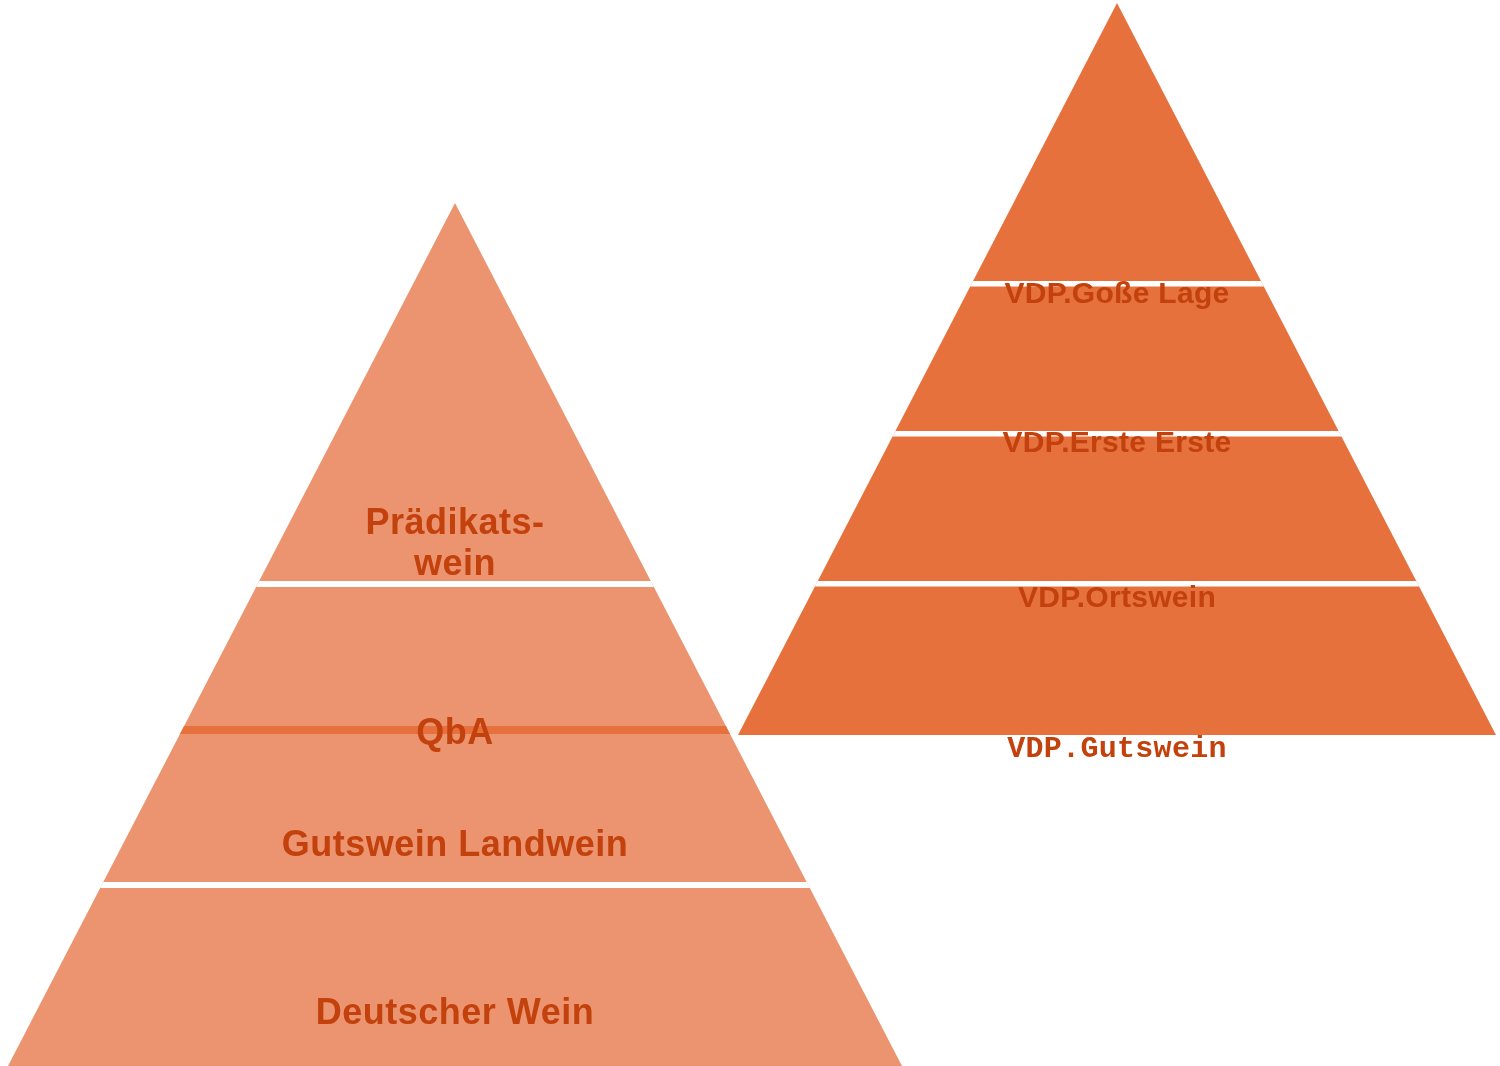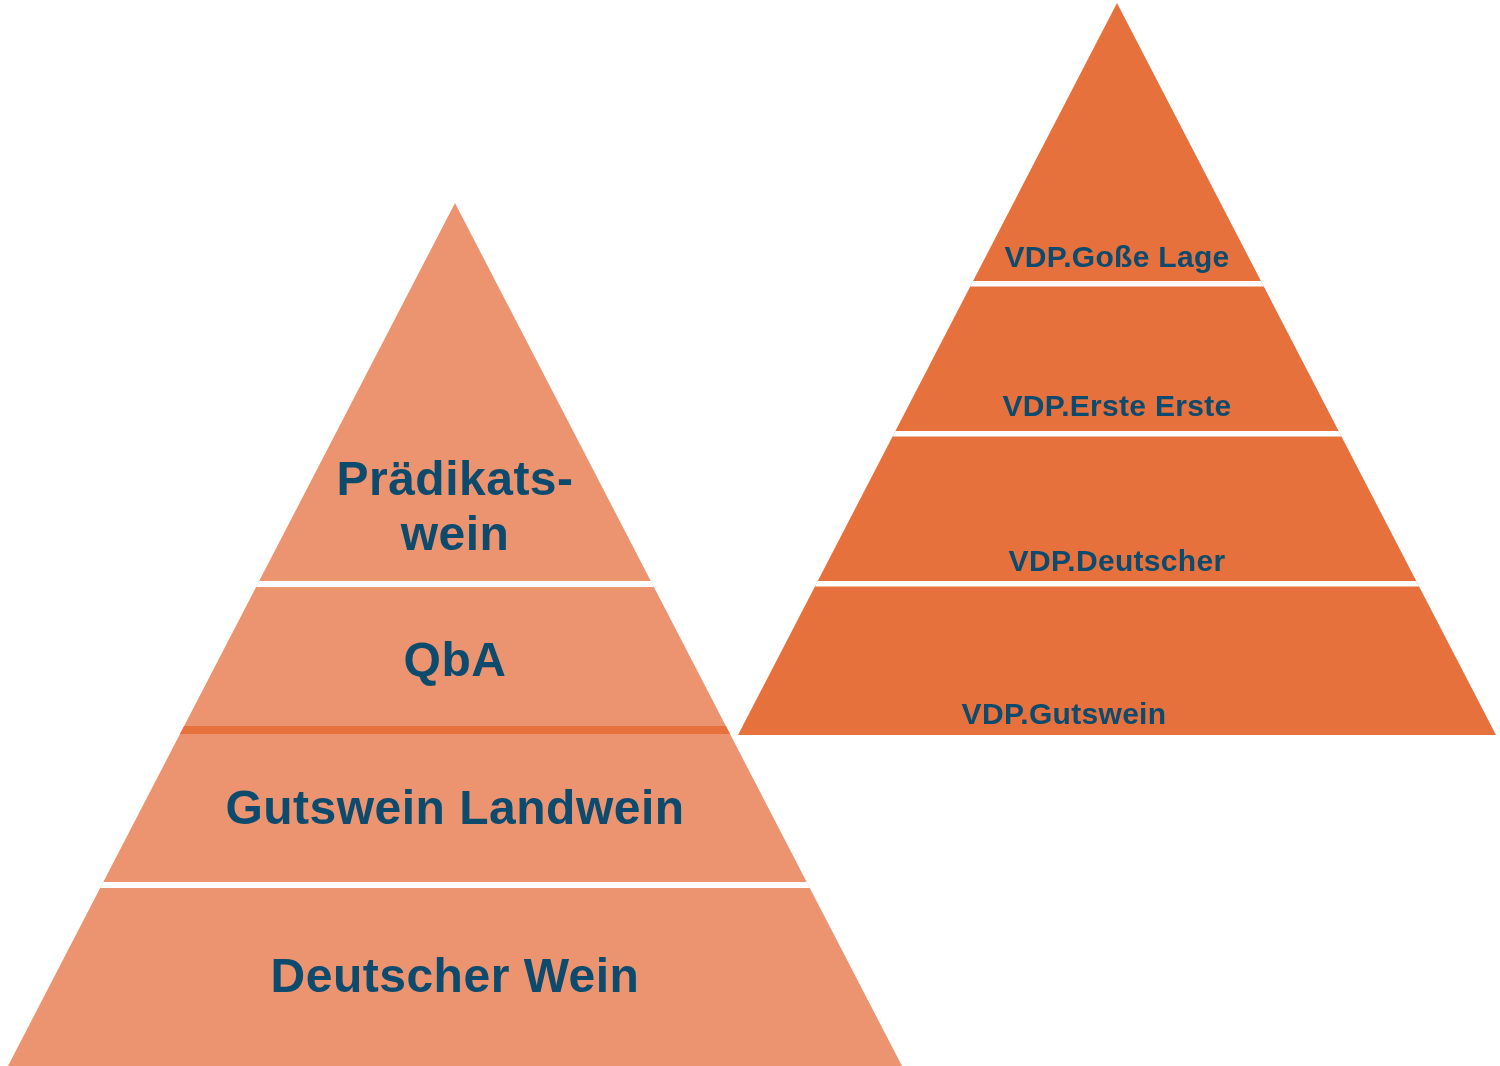--- a/index.html
+++ b/index.html
@@ -17,45 +17,46 @@
   }
   .canvas svg {
     position: absolute;
     left: 0;
     top: 0;
     display: block;
   }
   .lbl {
     position: absolute;
     transform: translate(-50%, -50%);
-    color: #0c4a6e;
+    color: #c2410c;
     font-weight: 700;
     text-align: center;
     white-space: pre-line;
     user-select: none;
+    margin-top: 36px;
   }
   .lbl-left {
-    font-size: 48px;
+    font-size: 36px;
     line-height: 1.15;
     letter-spacing: 0.5px;
   }
   .lbl-right {
     font-size: 30px;
     line-height: 1.1;
     letter-spacing: 0.3px;
   }
   
   #lp1 { left: 455px;  top: 506px; }
-  #lp2 { left: 455px;  top: 660px; }
+  #lp2 { left: 455px;  top: 696px; }
   #lp3 { left: 455px;  top: 808px; }
   #lp4 { left: 455px;  top: 976px; }
   #rp1 { left: 1117px; top: 256px; }
   #rp2 { left: 1117px; top: 405px; }
   #rp3 { left: 1117px; top: 560px; }
-  #rp4 { left: 1064px; top: 713px; }
+  #rp4 { left: 1117px; top: 713px; font-family: Liberation Mono, monospace; }
 </style>
 </head>
 <body>
 
 <div class="canvas">
 
   <svg width="1500" height="1066" viewBox="0 0 1500 1066">
     <defs>
       <clipPath id="clipLeft">
         <path d="M455,203 L902,1066 L8,1066 Z"></path>
@@ -81,16 +82,16 @@
   </svg>
 
   <div id="lp1" class="lbl lbl-left">Prädikats-
 wein</div>
   <div id="lp2" class="lbl lbl-left">QbA</div>
   <div id="lp3" class="lbl lbl-left">Gutswein Landwein</div>
   <div id="lp4" class="lbl lbl-left">Deutscher Wein</div>
 
   <div id="rp1" class="lbl lbl-right">VDP.Goße Lage</div>
   <div id="rp2" class="lbl lbl-right">VDP.Erste Erste</div>
-  <div id="rp3" class="lbl lbl-right">VDP.Deutscher</div>
+  <div id="rp3" class="lbl lbl-right">VDP.Ortswein</div>
   <div id="rp4" class="lbl lbl-right">VDP.Gutswein</div>
 
 </div>
 
 </body></html>

